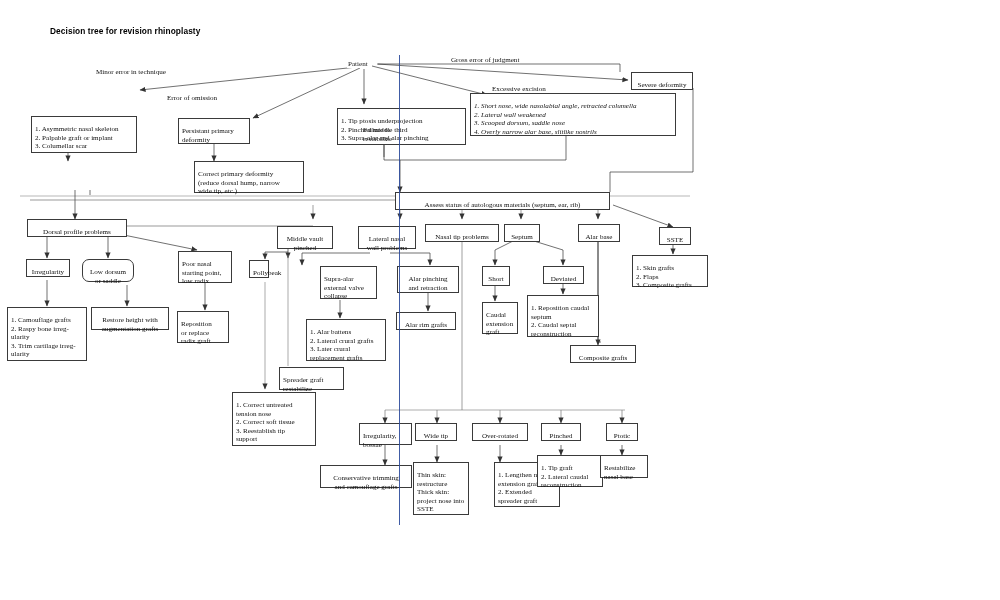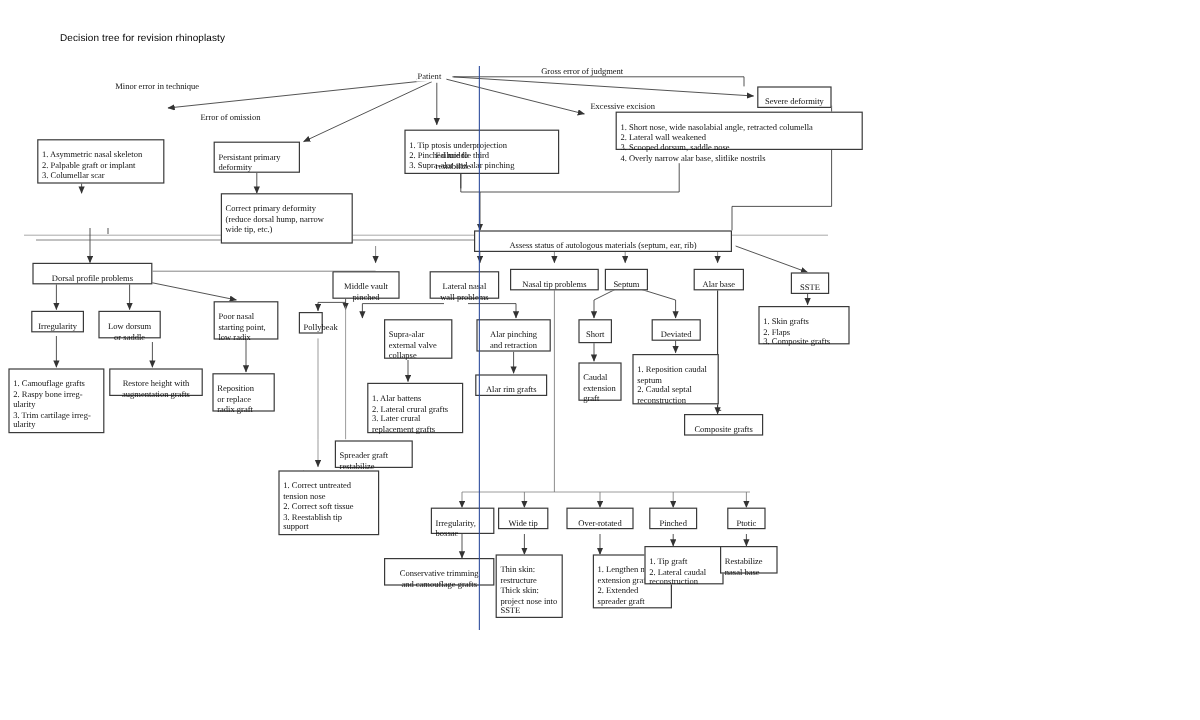--- a/index.html
+++ b/index.html
@@ -42,21 +42,21 @@
     line-height:8.4px;
     color:#111;
     background:transparent;
     white-space:nowrap;
     z-index:6;
   }
   #title{
     position:absolute;
     left:50px; top:26px;
     font-family:"Liberation Sans", sans-serif;
-    font-weight:normal;
+    font-weight:bold;
     font-size:8.3px;
     letter-spacing:.1px;
     color:#000;
     z-index:7;
   }
   .patient-label{
     position:absolute;
     font-size:7.1px;
     z-index:7;
     background:#fff;
@@ -180,42 +180,42 @@
   <div class="patient-label" style="left:347px; top:60px;">Patient</div>
 
   <div class="node list" style="left:31px; top:88px; width:106px; height:37px;margin-top:28px;">1. Asymmetric nasal skeleton
 2. Palpable graft or implant
 3. Columellar scar</div>
 
 
   <div class="node list" style="left:178px; top:118px; width:72px; height:26px;">Persistant primary
 deformity</div>
 
-  <div class="node list" style="left:184px; top:161px; width:110px; height:42px;">Correct primary deformity
+  <div class="node list" style="left:194px; top:161px; width:110px; height:32px;">Correct primary deformity
 (reduce dorsal hump, narrow
 wide tip, etc.)</div>
 
   <div class="node list" style="left:337px; top:108px; width:129px; height:37px;">1. Tip ptosis  underprojection
 2. Pinched middle third
 3. Supra-alar and alar pinching</div>
 
-  <div class="node list" style="left:513px; top:93px; width:206px; height:32px;">1. Short nose, wide nasolabial angle, retracted columella
+  <div class="node list" style="left:470px; top:93px; width:206px; height:43px;font-style:italic;">1. Short nose, wide nasolabial angle, retracted columella
 2. Lateral wall weakened
 3. Scooped dorsum, saddle nose
 4. Overly narrow alar base, slitlike nostrils</div>
 
   <div class="node ctr" style="left:631px; top:72px; width:62px; height:12px;">Severe deformity</div>
 
   <div class="node ctr" style="left:395px; top:192px; width:215px; height:14px;">Assess status of autologous materials (septum, ear, rib)</div>
 
   <div class="node ctr" style="left:27px; top:219px; width:100px; height:14px;">Dorsal profile problems</div>
 
   <div class="node ctr" style="left:26px; top:259px; width:44px; height:13px;">Irregularity</div>
 
-  <div class="node ctr" style="left:82px; top:259px; width:52px; height:23px;">Low dorsum
+  <div class="node ctr" style="left:82px; top:259px; width:52px; height:23px;border-radius:7px;">Low dorsum
 or saddle</div>
 
   <div class="node list" style="left:178px; top:251px; width:54px; height:32px;">Poor nasal
 starting point,
 low radix</div>
 
   <div class="node list" style="left:7px; top:307px; width:80px; height:54px;">1. Camouflage grafts
 2. Raspy bone irreg-
     ularity
 3. Trim cartilage irreg-

